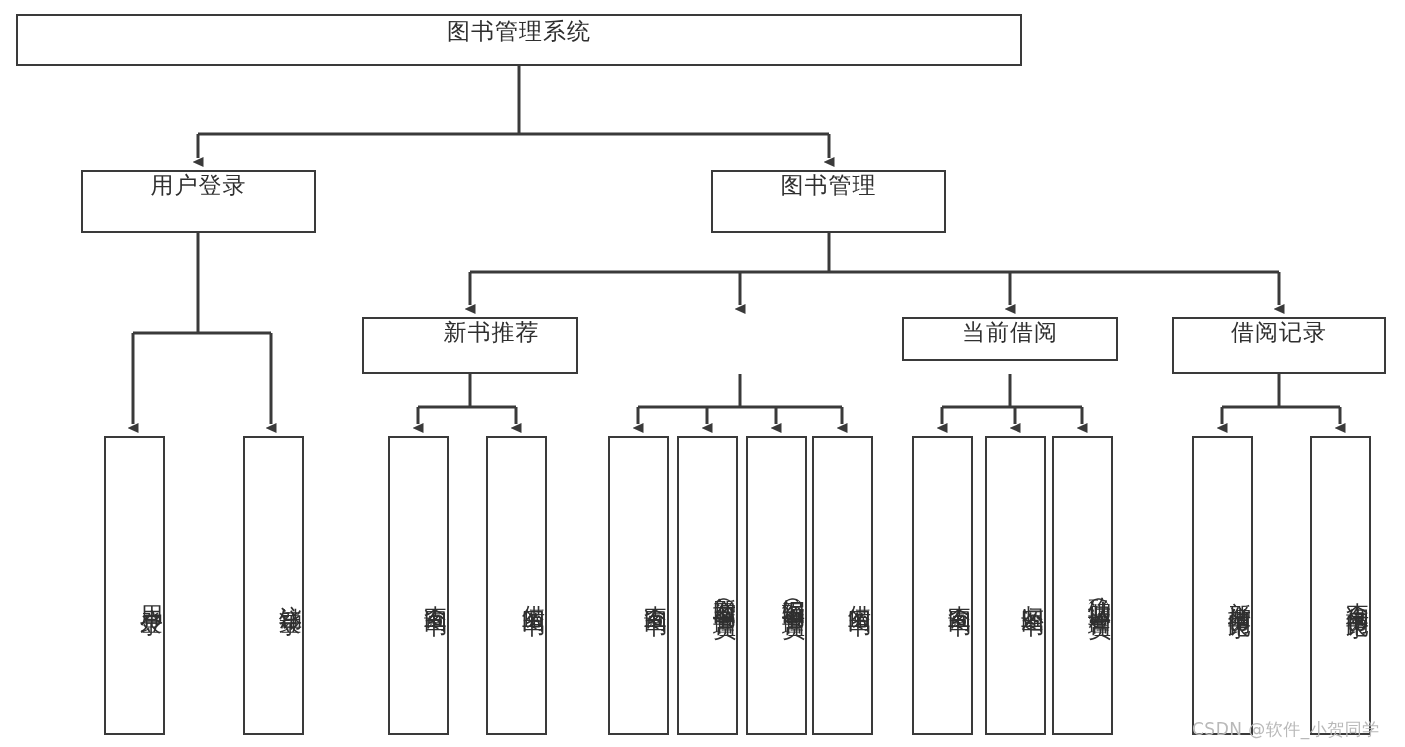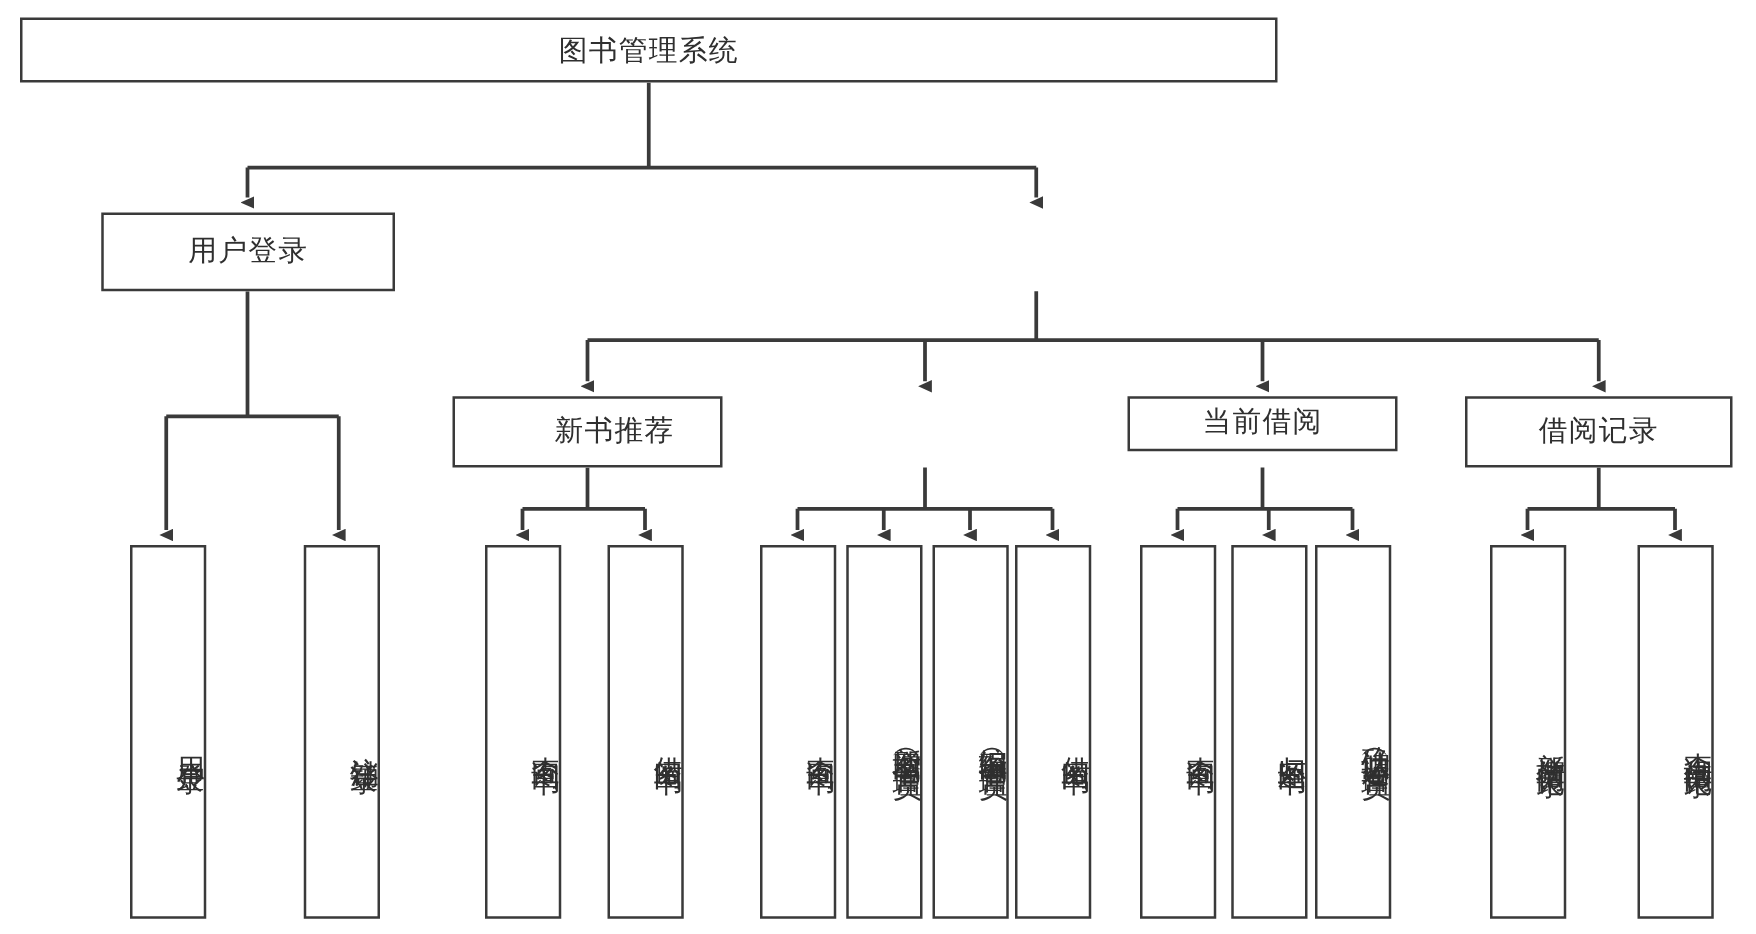--- a/index.html
+++ b/index.html
@@ -24,21 +24,21 @@
     width: 1405px;
     height: 747px;
   }
   .node {
     position: absolute;
     box-sizing: border-box;
     border: 2px solid #3a3a3a;
     background: #ffffff;
     color: #2f2f2f;
     display: flex;
-    align-items: center;
+    align-items: flex-start;
     justify-content: center;
     text-align: center;
   }
   .node.horiz {
     font-size: 23px;
     letter-spacing: 1px;
     line-height: 1.2;
   }
   .node.root {
     font-size: 23px;
@@ -124,20 +124,23 @@
     </g>
   </svg>
 
   <div class="node root" style="left:16px; top:14px; width:1006px; height:52px;">
     <span>图书管理系统</span>
   </div>
 
   <div class="node horiz" style="left:81px; top:170px; width:235px; height:63px;">
     <span>用户登录</span>
   </div>
+  <div class="node horiz" style="left:711px; top:170px; width:235px; height:63px;">
+    <span>图书管理</span>
+  </div>
 
   <div class="node horiz" style="left:362px; top:317px; width:216px; height:57px;padding-left:43px;">
     <span>新书推荐</span>
   </div>
   <div class="node horiz" style="left:902px; top:317px; width:216px; height:44px;">
     <span>当前借阅</span>
   </div>
   <div class="node horiz" style="left:1172px; top:317px; width:214px; height:57px;">
     <span>借阅记录</span>
   </div>
@@ -179,14 +182,15 @@
     <span class="vtext">确认归还（管理员）</span>
   </div>
 
   <div class="node leaf" style="left:1192px; top:436px; width:61px; height:299px;">
     <span class="vtext">新增借阅记录</span>
   </div>
   <div class="node leaf" style="left:1310px; top:436px; width:61px; height:299px;">
     <span class="vtext">查询借阅记录</span>
   </div>
 
+  <div class="watermark" style="left:1192px; top:718px;">CSDN @软件_小贺同学</div>
 
 </div>
 
 </body></html>

